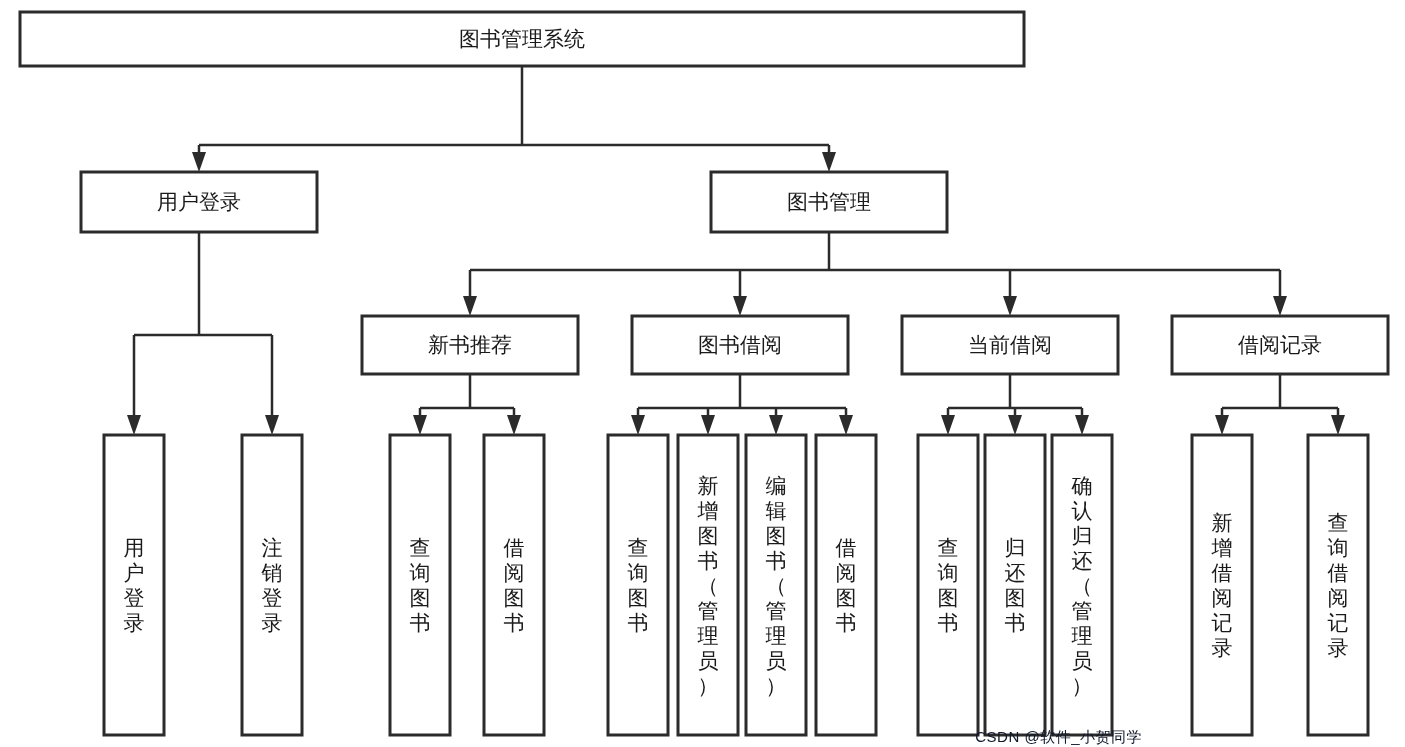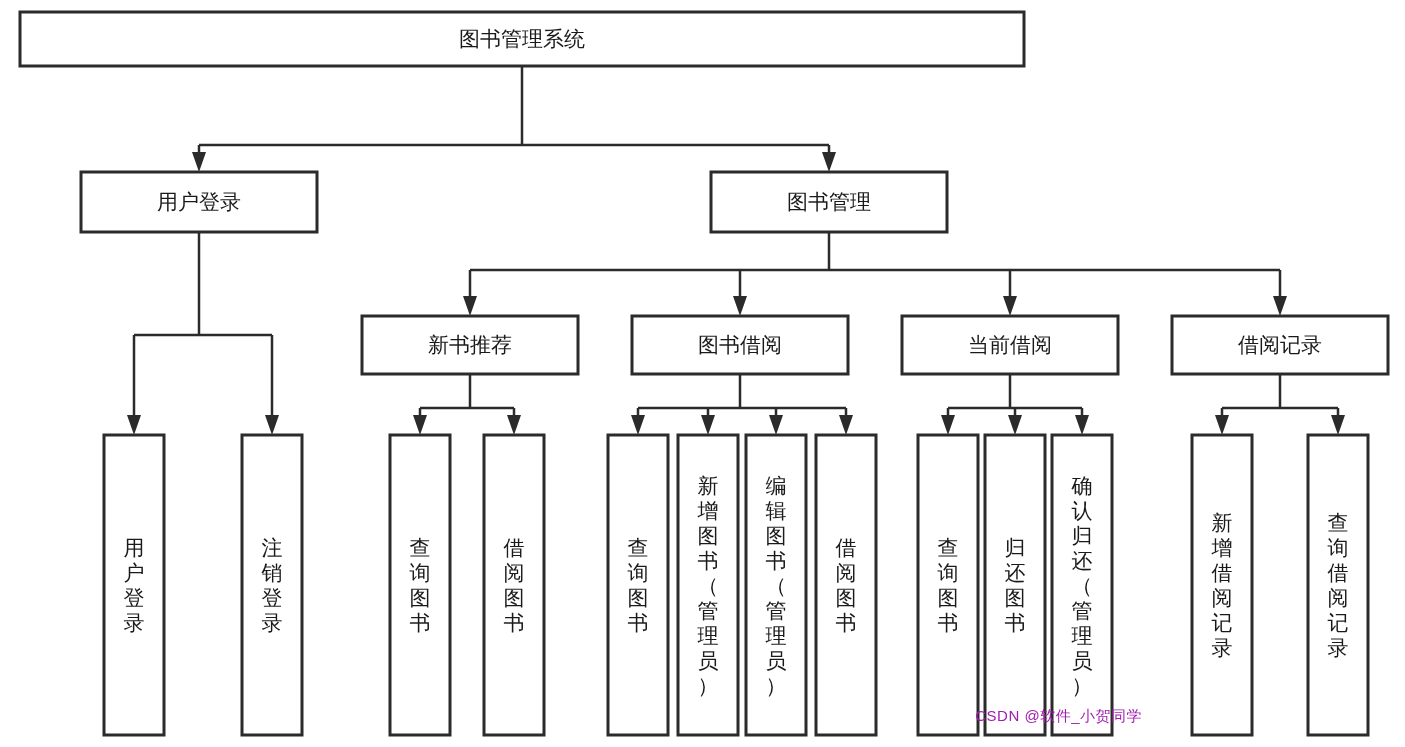--- a/index.html
+++ b/index.html
@@ -5,21 +5,21 @@
   html,body{margin:0;padding:0;background:#ffffff;}
   body{width:1405px;height:747px;overflow:hidden;
        font-family:"Liberation Sans","DejaVu Sans",sans-serif;}
   #stage{position:relative;width:1150px;height:747px;background:#fff;}
   svg{position:absolute;left:0;top:0;width:1405px;height:747px;}
   .node-rect{fill:#ffffff;stroke:#2b2b2b;stroke-width:3;}
   .edge{stroke:#2b2b2b;stroke-width:2.5;fill:none;}
   .arrow-head{fill:#2b2b2b;stroke:none;}
   .node-label-h{font-size:21px;fill:#1a1a1a;dominant-baseline:middle;text-anchor:middle;}
   .node-label-v{font-size:21px;fill:#1a1a1a;text-anchor:middle;}
-  .watermark{position:absolute;right:8px;bottom:21px;font-size:15px;color:#a21caf;
+  .watermark{position:absolute;right:8px;bottom:0;font-size:15px;color:#0f172a;
              white-space:nowrap;letter-spacing:.5px;margin-left:25px;}
 </style>
 </head>
 <body>
 
 <div id="stage">
   <svg id="diagram-svg" viewBox="0 0 1405 747">
       <line x1="522" y1="66" x2="522" y2="145" class="edge"></line>
       <line x1="199" y1="145" x2="829" y2="145" class="edge"></line>
       <line x1="199" y1="145" x2="199" y2="152" class="edge"></line>

